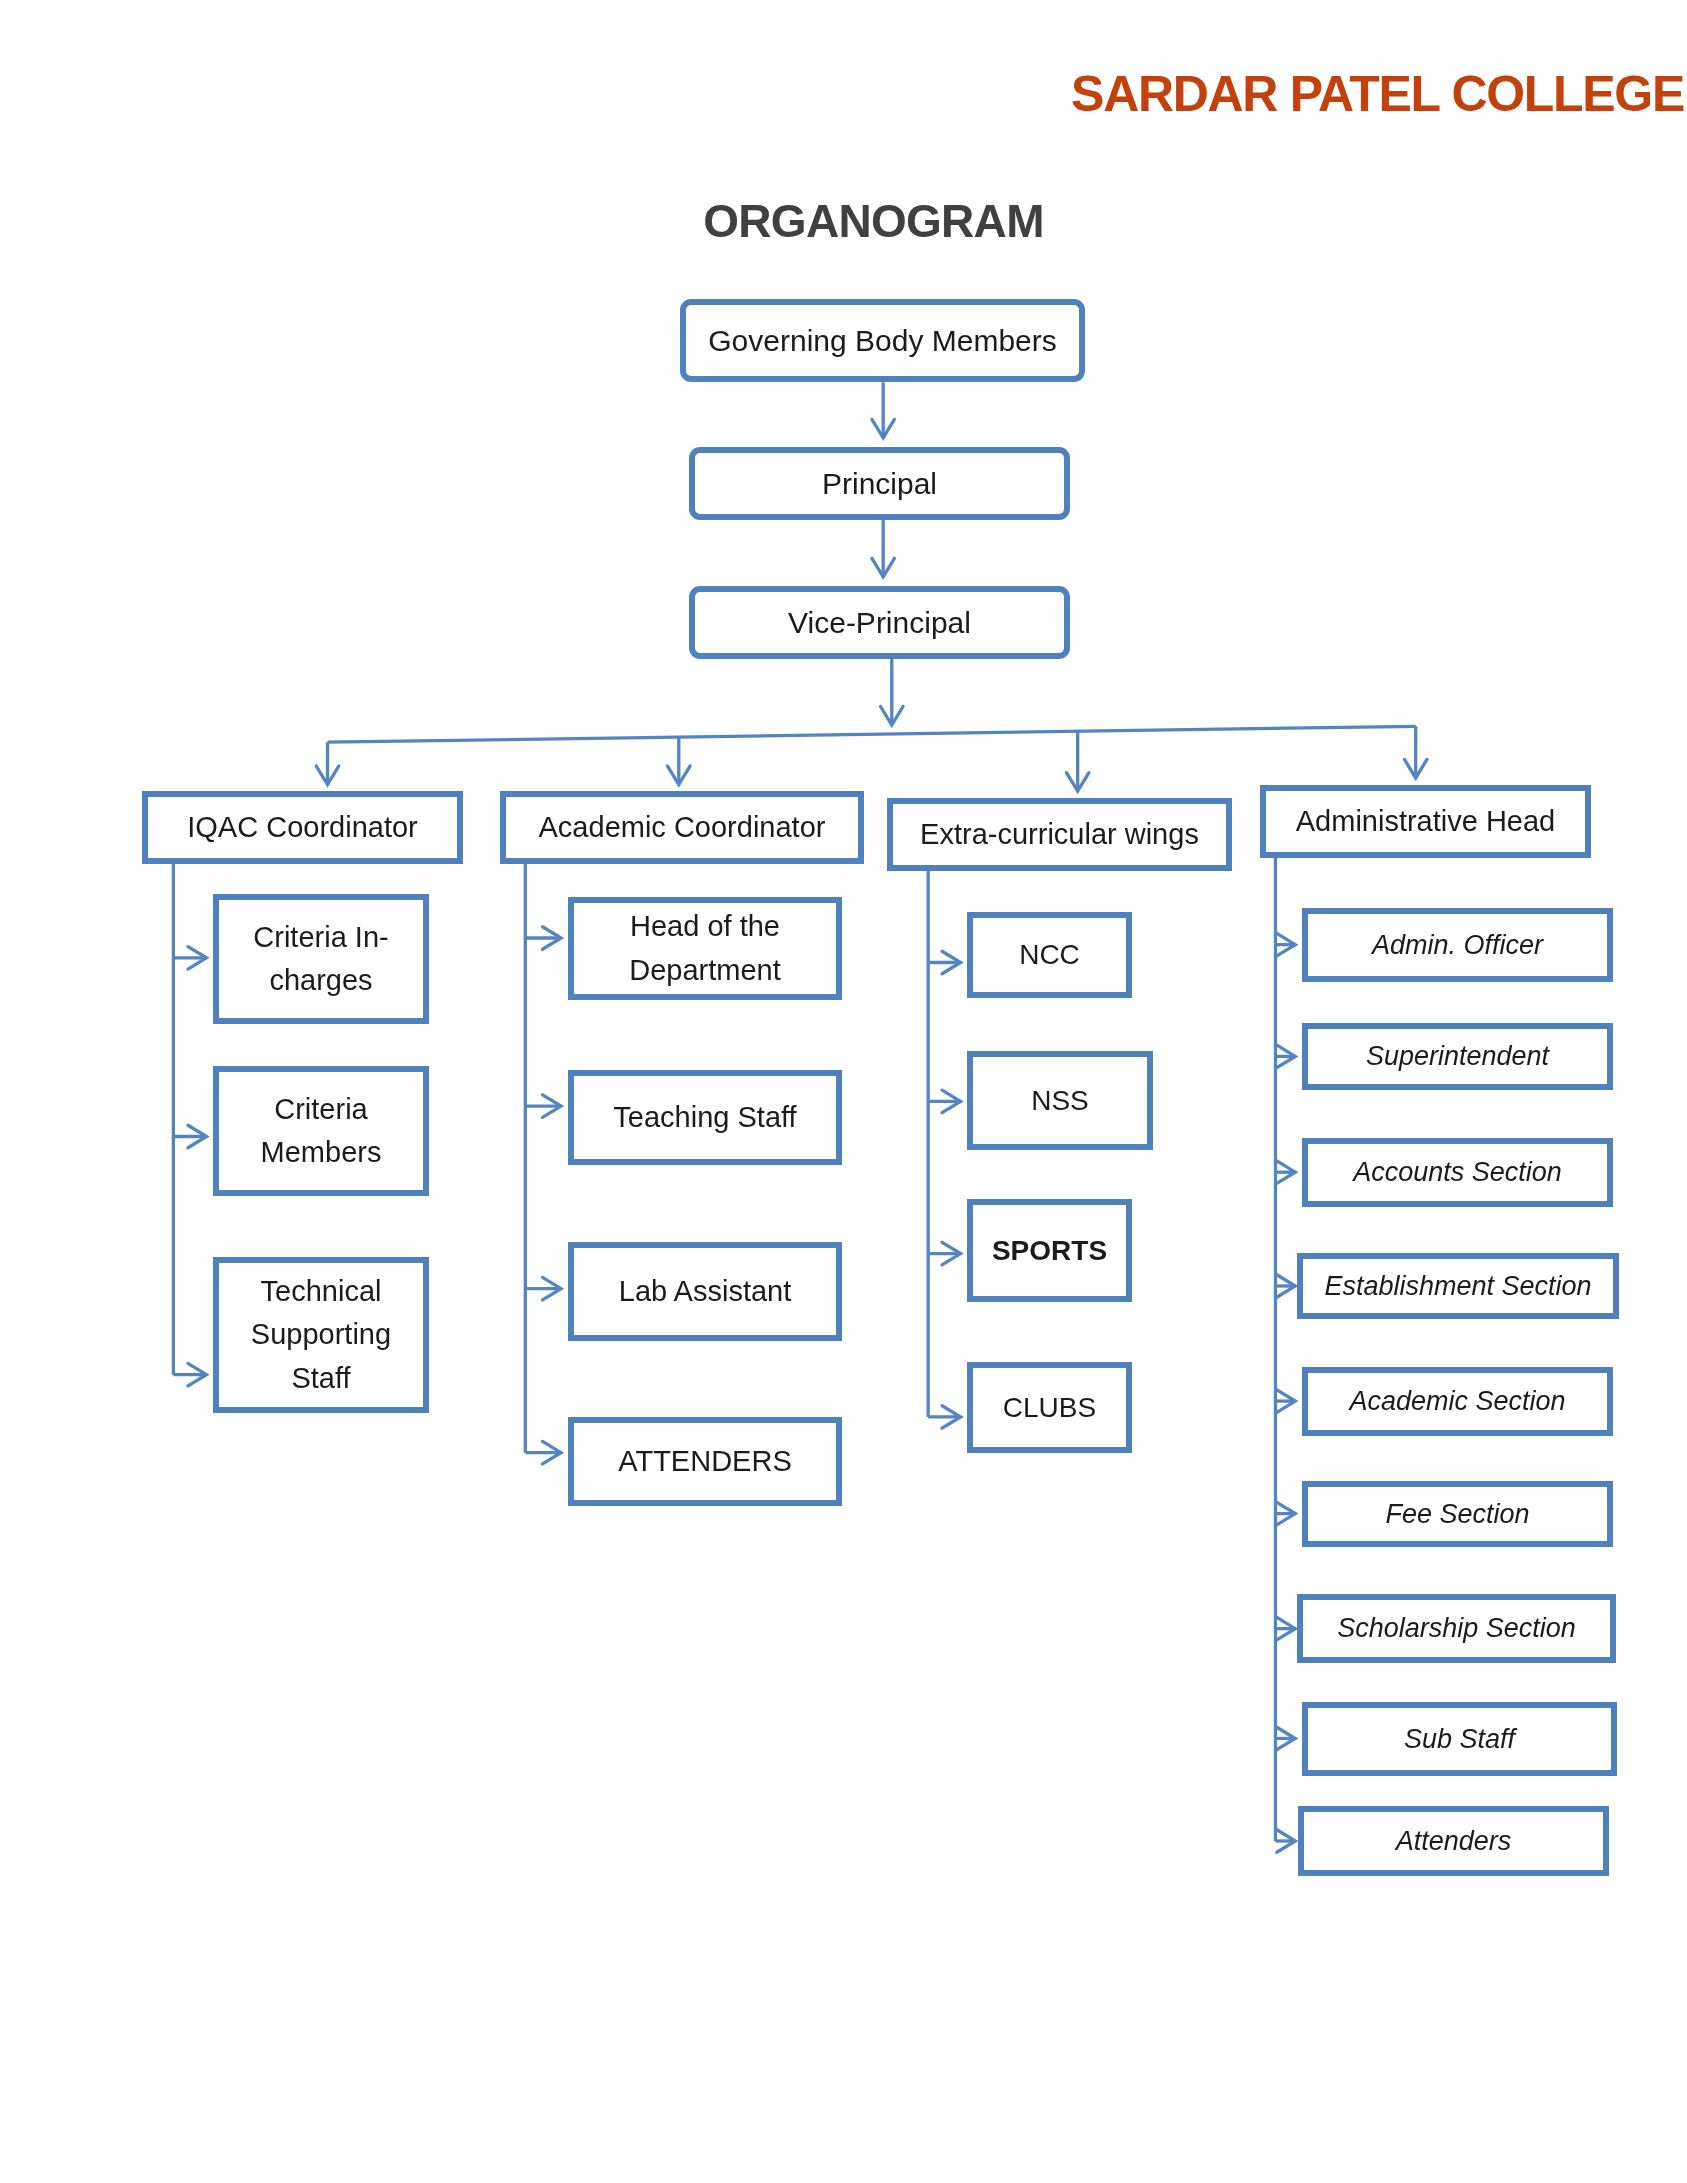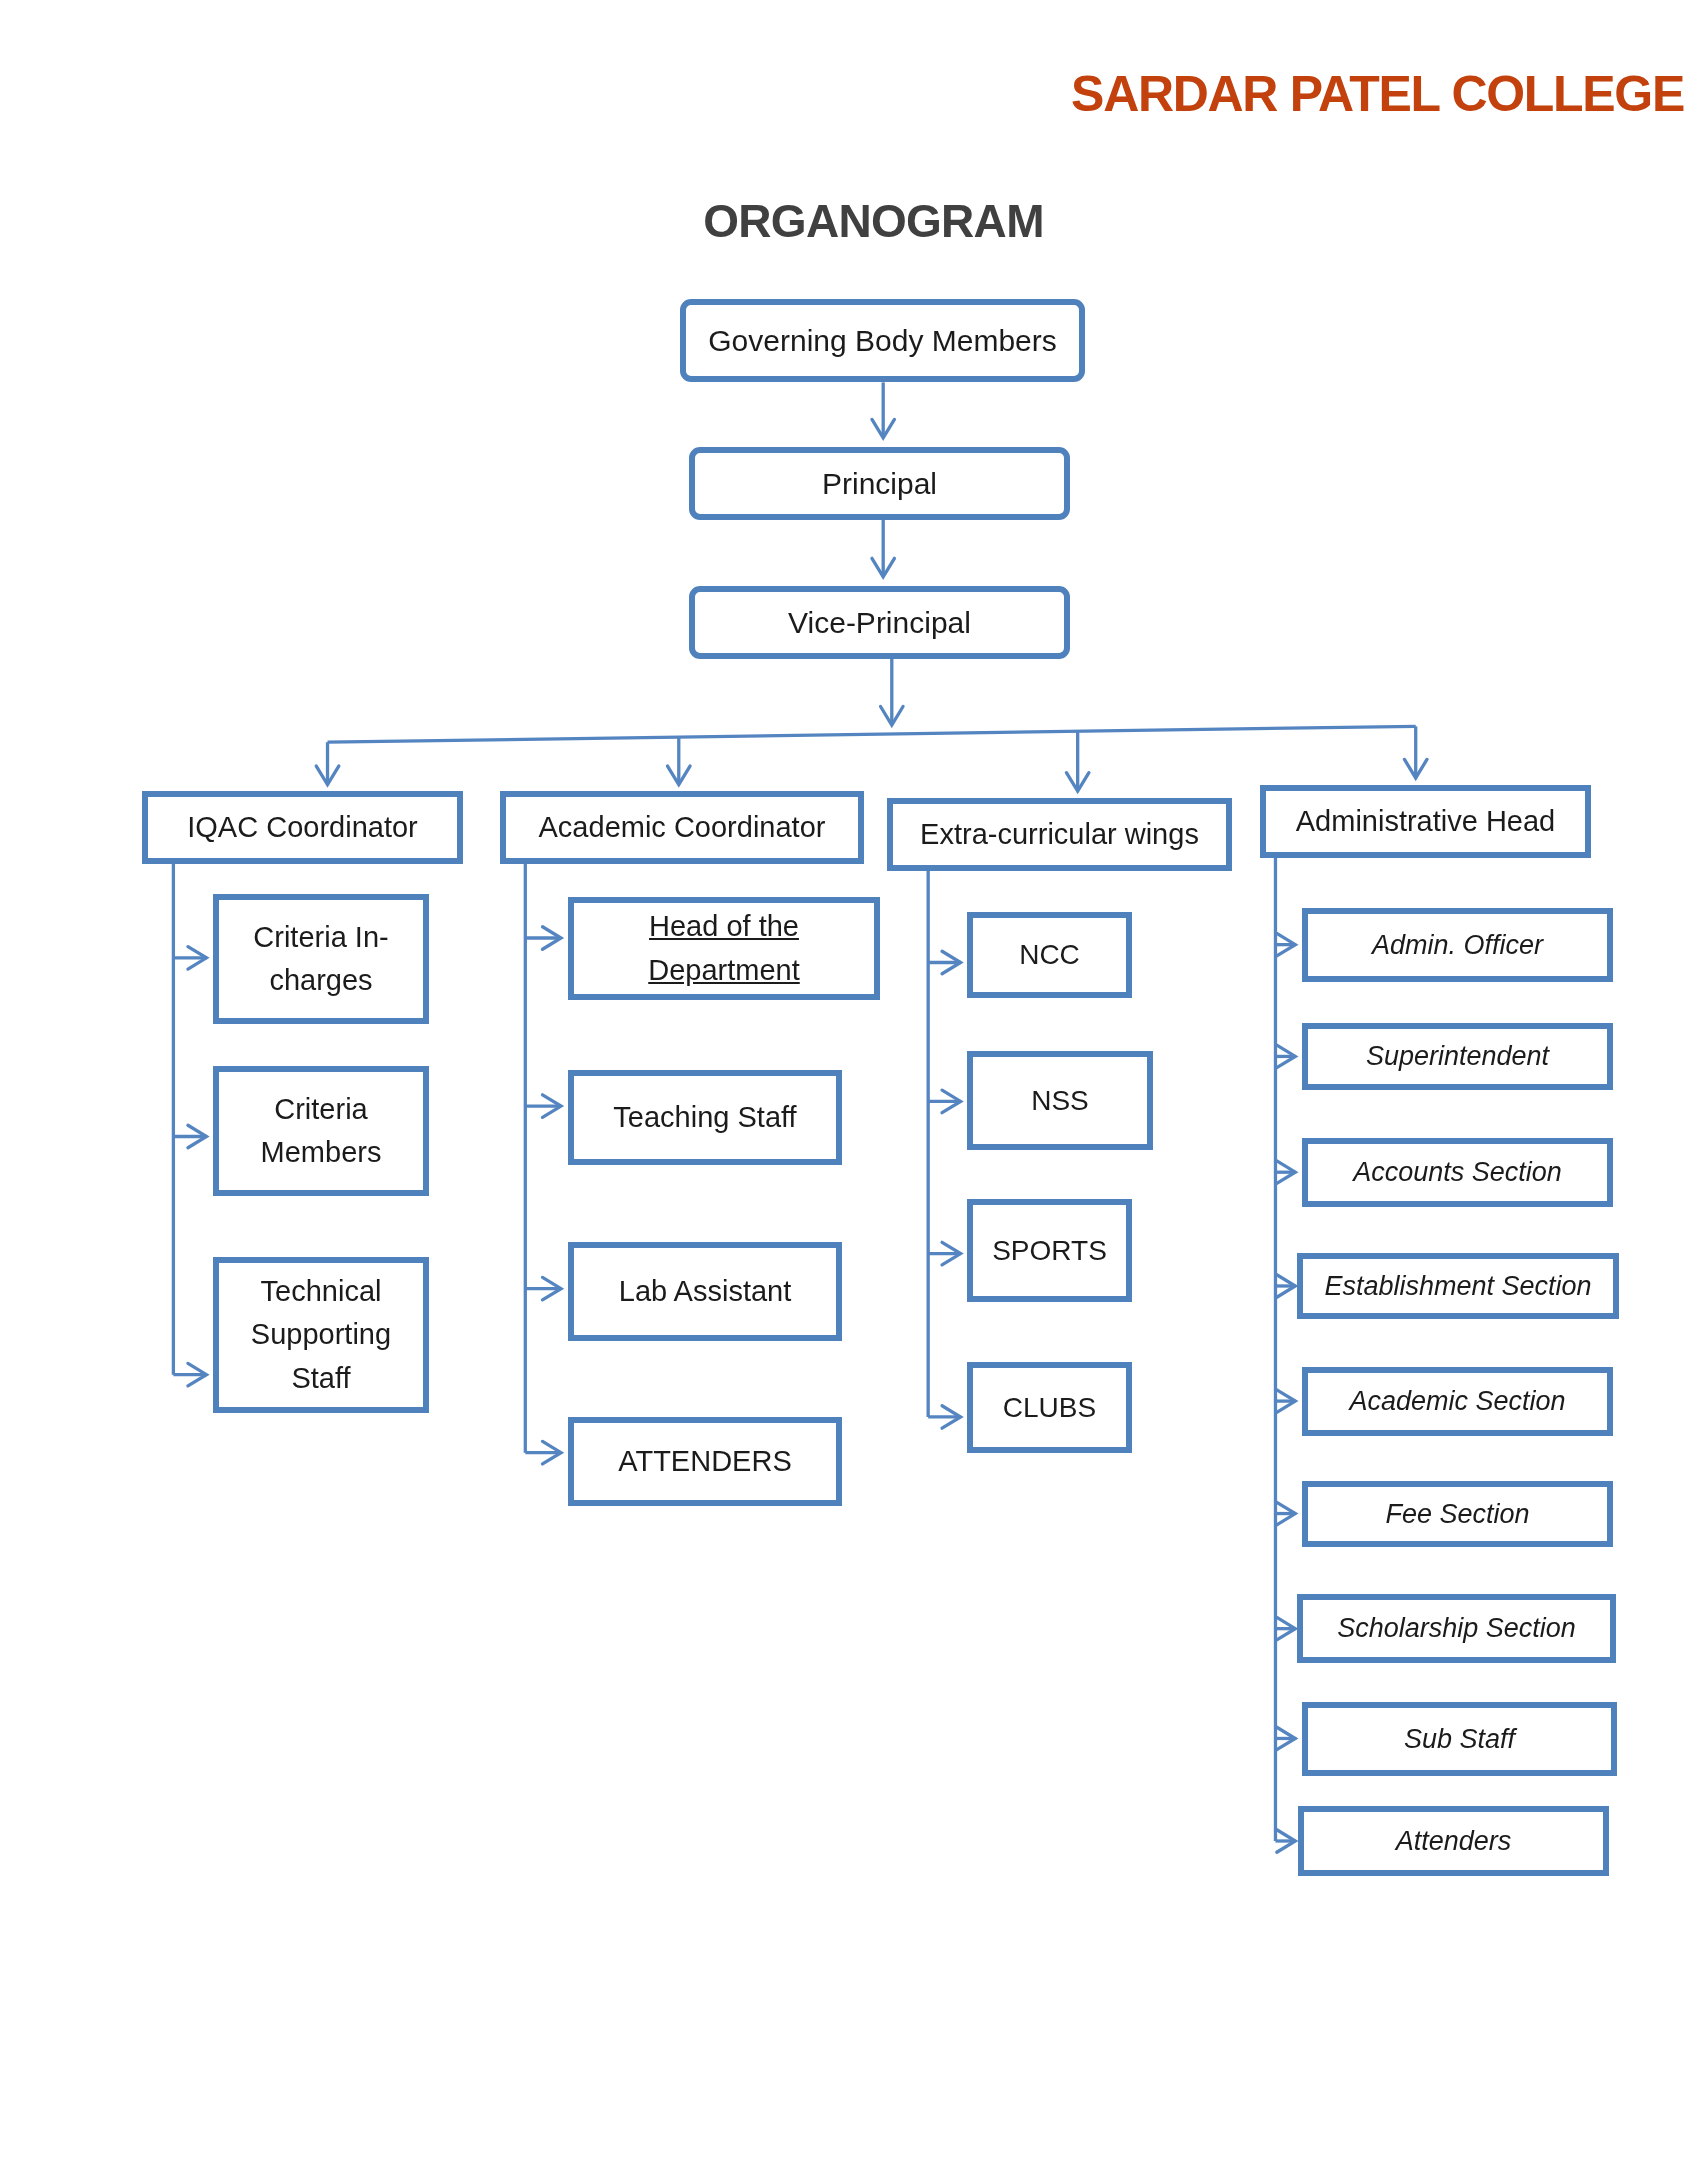--- a/index.html
+++ b/index.html
@@ -116,21 +116,21 @@
 <div class="box fs44" style="left:213px;top:1066px;width:216px;height:130px;">
     <span>Criteria Members</span>
   </div>
 <div class="box fs44" style="left:213px;top:1257px;width:216px;height:156px;">
     <span>Technical Supporting Staff</span>
   </div>
 
 <div class="box fs44 nowrap" style="left:500px;top:791px;width:364px;height:73px;">
     <span>Academic Coordinator</span>
   </div>
-<div class="box fs44" style="left:568px;top:897px;width:312px;height:103px;text-decoration:underline;">
+<div class="box fs44" style="left:568px;top:897px;width:274px;height:103px;">
     <span>Head of the Department</span>
   </div>
 <div class="box fs44 nowrap" style="left:568px;top:1070px;width:274px;height:95px;">
     <span>Teaching Staff</span>
   </div>
 <div class="box fs44 nowrap" style="left:568px;top:1242px;width:274px;height:99px;">
     <span>Lab Assistant</span>
   </div>
 <div class="box fs44 nowrap" style="left:568px;top:1417px;width:274px;height:89px;">
     <span>ATTENDERS</span>
@@ -138,21 +138,21 @@
 
 <div class="box fs44 nowrap" style="left:887px;top:798px;width:345px;height:73px;">
     <span>Extra-curricular wings</span>
   </div>
 <div class="box fs42 nowrap" style="left:967px;top:912px;width:165px;height:86px;">
     <span>NCC</span>
   </div>
 <div class="box fs42 nowrap" style="left:967px;top:1051px;width:186px;height:99px;">
     <span>NSS</span>
   </div>
-<div class="box fs42 nowrap" style="left:967px;top:1199px;width:165px;height:103px;">
+<div class="box fs42 nowrap" style="left:967px;top:1199px;width:165px;height:103px;font-weight:bold;">
     <span>SPORTS</span>
   </div>
 <div class="box fs42 nowrap" style="left:967px;top:1362px;width:165px;height:91px;">
     <span>CLUBS</span>
   </div>
 
 <div class="box fs44 nowrap" style="left:1260px;top:785px;width:331px;height:73px;">
     <span>Administrative Head</span>
   </div>
 <div class="box fs41 nowrap" style="left:1302px;top:908px;width:311px;height:74px;">

